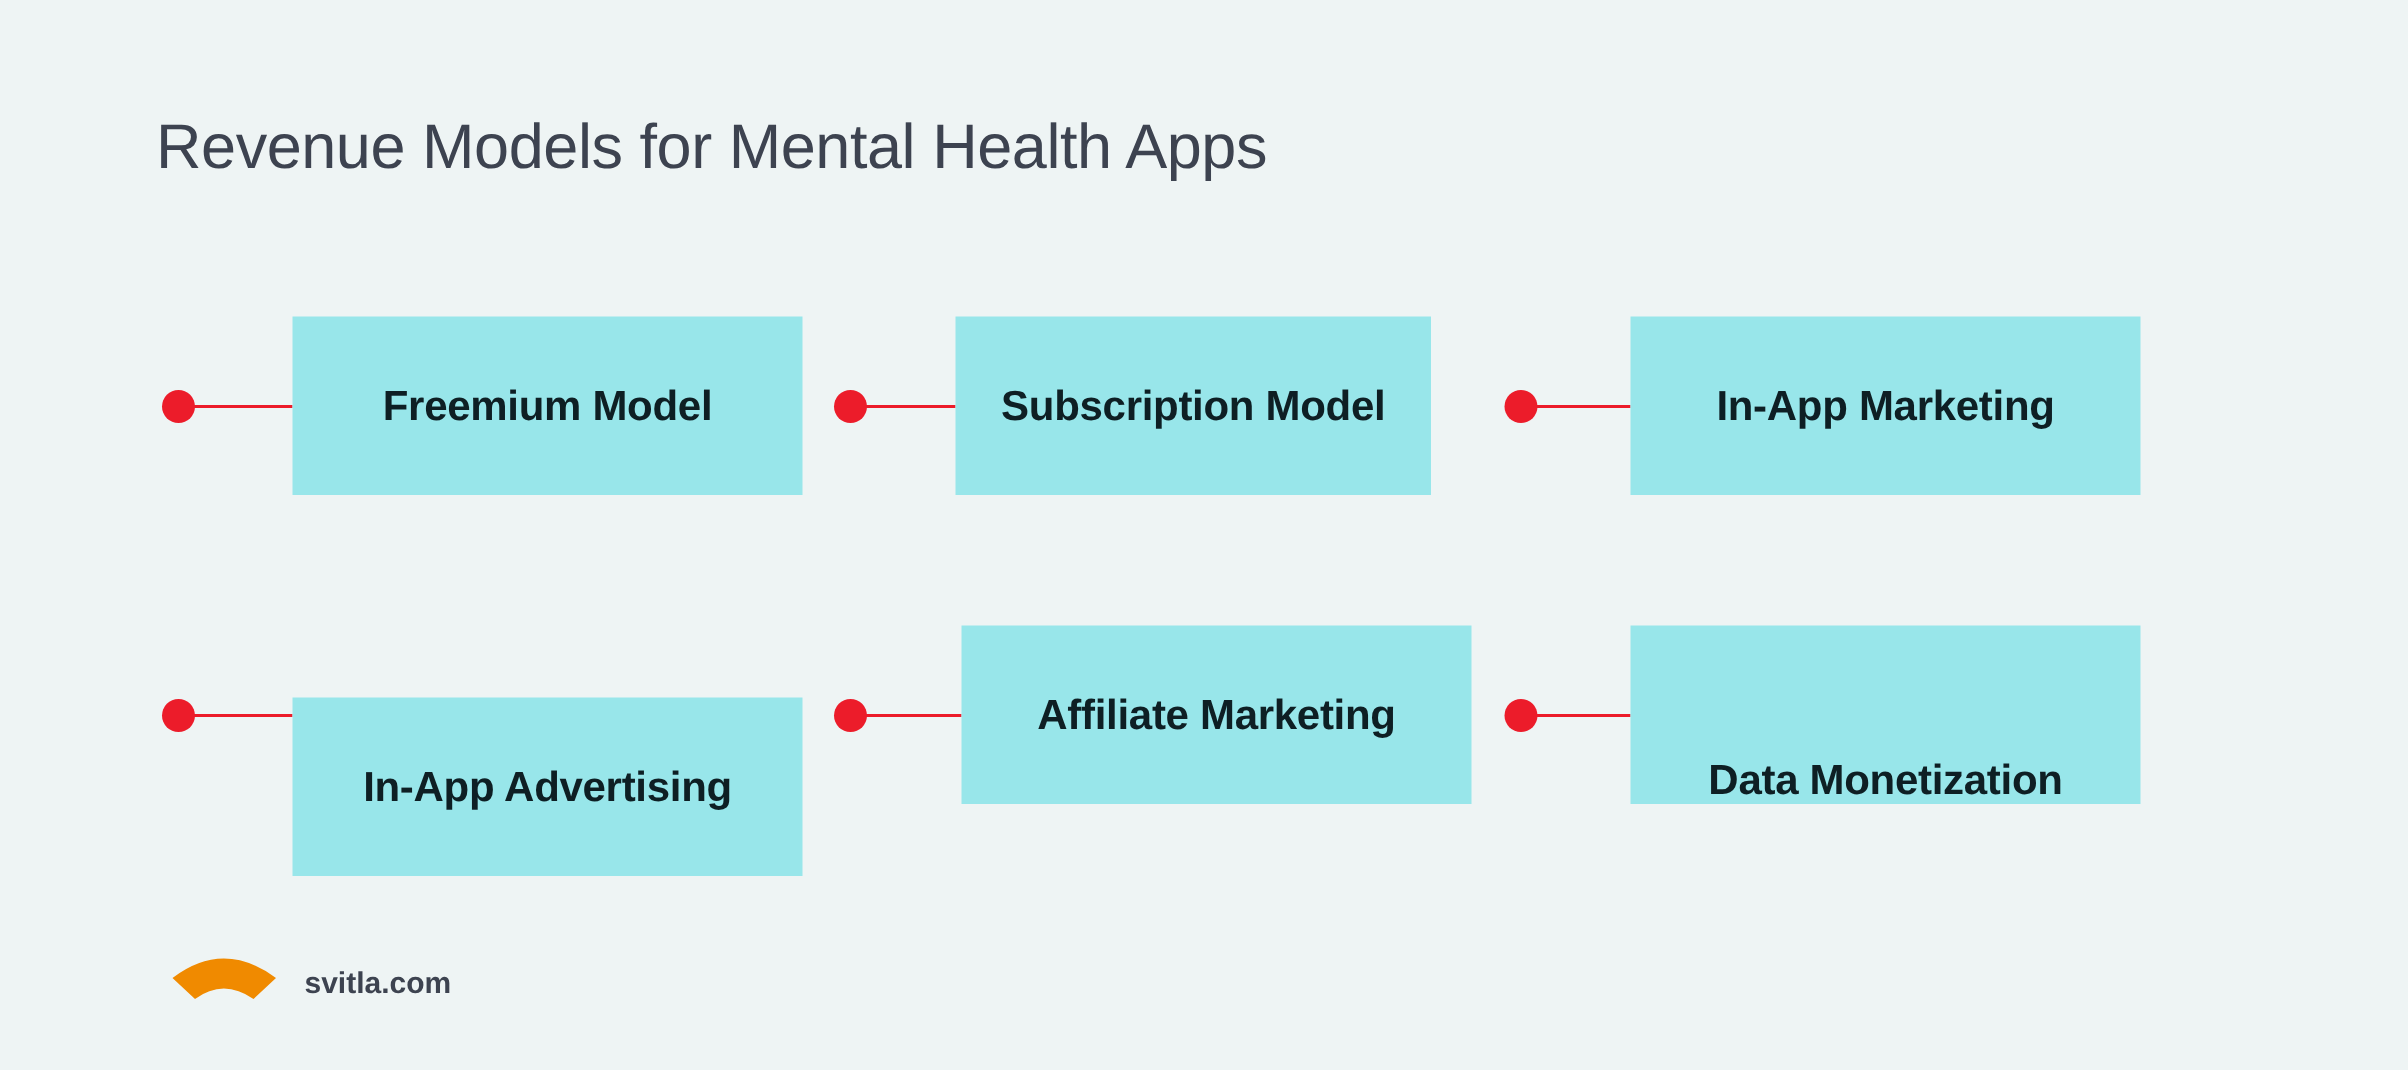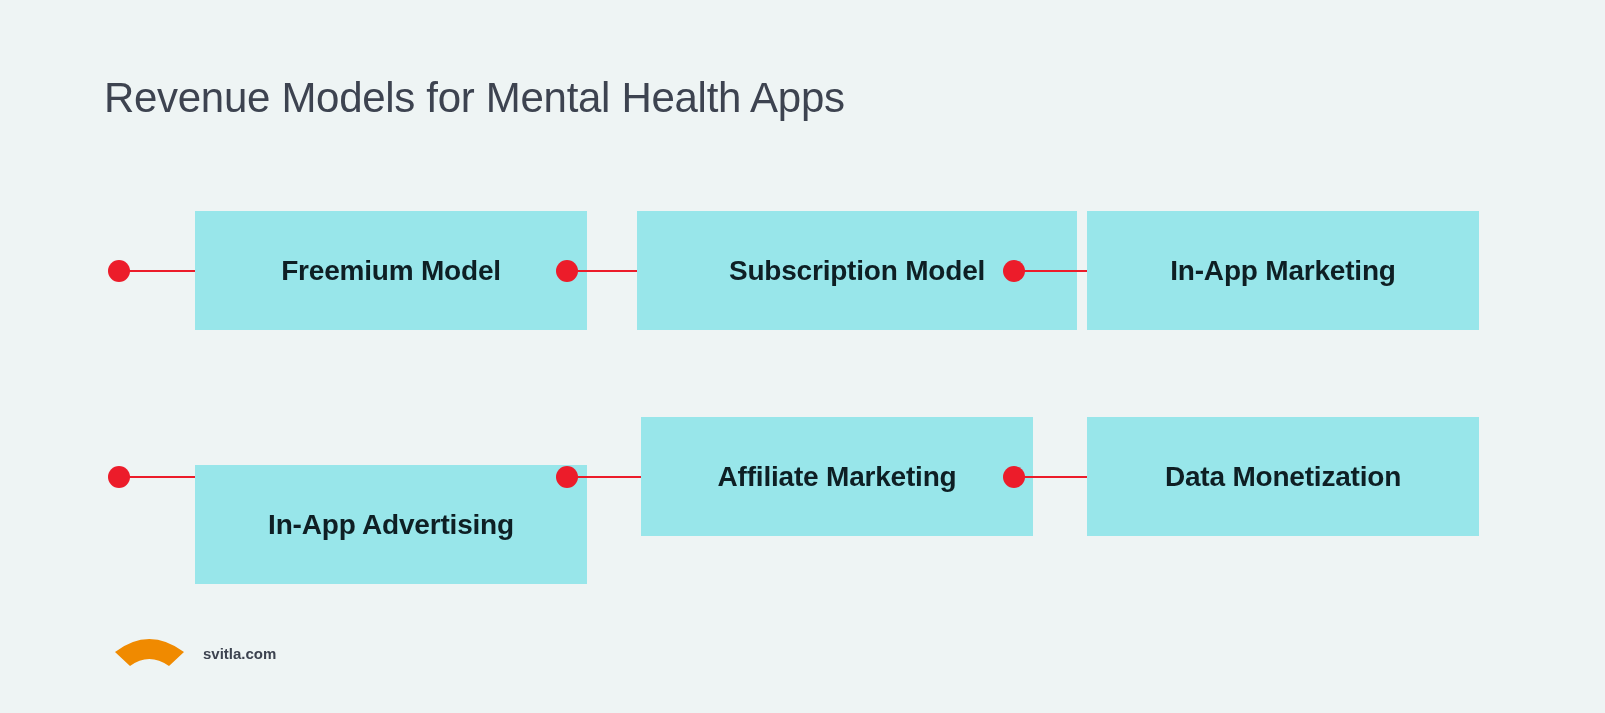--- a/index.html
+++ b/index.html
@@ -20,21 +20,21 @@
       top: 74px;
       margin: 0;
       font-size: 42px;
       font-weight: normal;
       color: #3d4350;
       letter-spacing: -0.3px;
       white-space: nowrap;
     }
     .box {
       position: absolute;
-      width: 392px;
+      width: 340px;
       height: 119px;
       background: #98e6ea;
       display: flex;
       align-items: center;
       justify-content: center;
     }
     .box-label {
       font-size: 28px;
       font-weight: bold;
       color: #0e1f24;
@@ -65,21 +65,21 @@
       position: absolute;
       left: 112px;
       top: 632px;
       width: 76px;
       height: 38px;
     }
     .logo-text {
       position: absolute;
       left: 203px;
       top: 645px;
-      font-size: 15px;
+      font-size: 20px;
       font-weight: bold;
       color: #3d4350;
       white-space: nowrap;
     }
   </style>
 </head>
 <body>
 
 <h1 class="title">Revenue Models for Mental Health Apps</h1>
 
@@ -88,21 +88,21 @@
   <div class="line" style="width:76px;"></div>
 </div>
 <div class="box" style="left:195px; top:211px;">
   <span class="box-label">Freemium Model</span>
 </div>
 
 <div class="connector" style="left:556px; top:260px;">
   <div class="dot"></div>
   <div class="line" style="width:70px;"></div>
 </div>
-<div class="box" style="left:637px; top:211px; width:440px;">
+<div class="box" style="left:637px; top:211px; width:317px;">
   <span class="box-label">Subscription Model</span>
 </div>
 
 <div class="connector" style="left:1003px; top:260px;">
   <div class="dot"></div>
   <div class="line" style="width:73px;"></div>
 </div>
 <div class="box" style="left:1087px; top:211px;">
   <span class="box-label">In-App Marketing</span>
 </div>
@@ -120,20 +120,20 @@
   <div class="line" style="width:74px;"></div>
 </div>
 <div class="box" style="left:641px; top:417px;">
   <span class="box-label">Affiliate Marketing</span>
 </div>
 
 <div class="connector" style="left:1003px; top:466px;">
   <div class="dot"></div>
   <div class="line" style="width:73px;"></div>
 </div>
-<div class="box" style="left:1087px; top:417px;">
+<div class="box" style="left:1087px; top:417px;align-items:flex-end;">
   <span class="box-label">Data Monetization</span>
 </div>
 
 <svg class="logo" viewBox="0 0 76 38" xmlns="http://www.w3.org/2000/svg">
   <path d="M3 20 Q37 -6 72 20 L57 34 Q37 20 18 34 Z" fill="#f08a00"></path>
 </svg>
 <span class="logo-text">svitla.com</span>
 
 </body></html>

